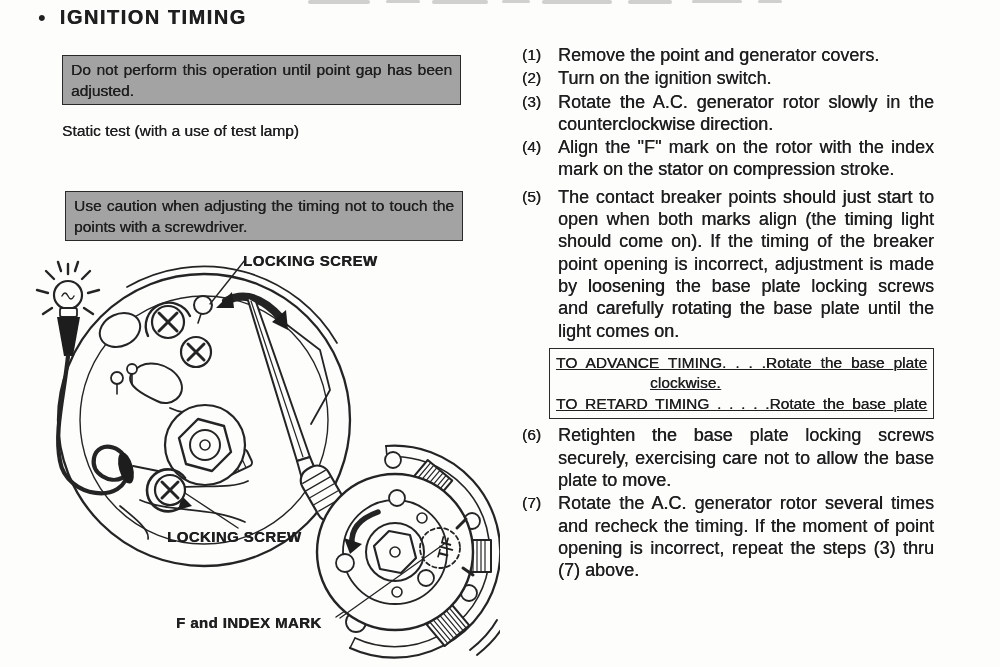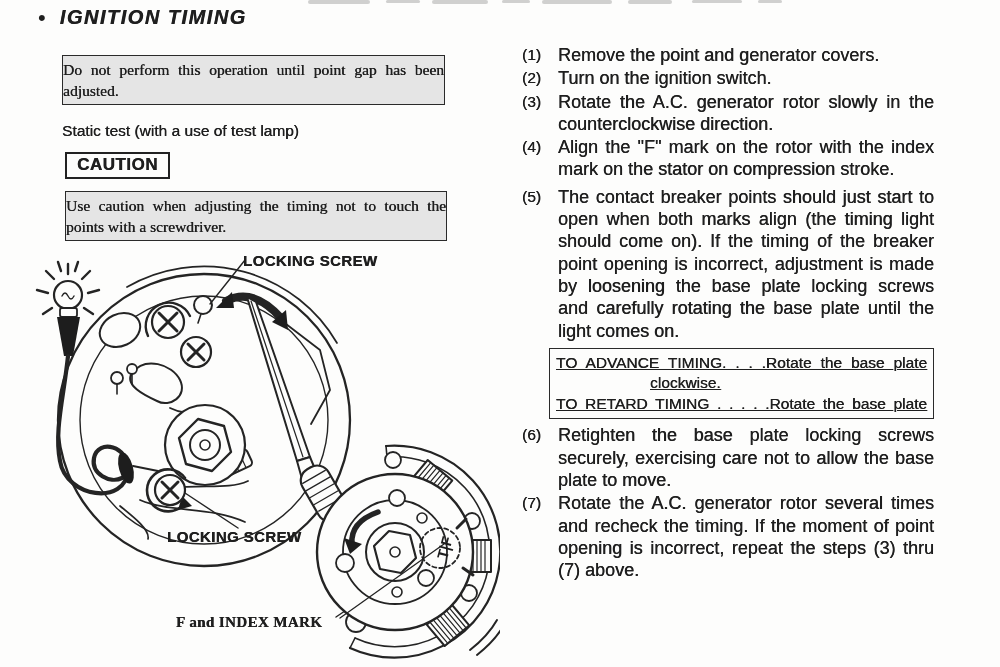--- a/index.html
+++ b/index.html
@@ -7,44 +7,44 @@
     position:relative;width:1000px;height:667px;overflow:hidden;
     background:#fdfdfc;color:#1f1f1f;
     font-family:"Liberation Sans","DejaVu Sans",sans-serif;
   }
   .abs{position:absolute;}
   .txt{font-size:15.5px;line-height:21px;text-shadow:0.35px 0 0 currentColor;}
   .just{text-align:justify;}
   
   .heading{left:38px;top:6px;display:flex;align-items:center;gap:14px;}
   .heading .bullet{font-size:22px;line-height:22px;}
-  .heading .title{font-size:20px;font-weight:bold;letter-spacing:1.5px;text-shadow:0.4px 0 0 currentColor;font-style:italic;}
-  
-  .note-box{border:1.5px solid #2a2a2a;padding:3px 0;background:#e5e5e5;font-family:Liberation Serif, serif;}
+  .heading .title{font-size:20px;font-weight:bold;letter-spacing:1.5px;text-shadow:0.4px 0 0 currentColor;}
+  
+  .note-box{border:1.5px solid #2a2a2a;padding:3px 8px;background:#a3a3a3;}
   .note1{left:62px;top:55px;width:381px;}
   .static-test{left:62px;top:120px;}
   .caution-box{left:65px;top:152px;border:2px solid #222;padding:1px 10px 2px 10px;
     font-size:17px;font-weight:bold;letter-spacing:0.5px;text-shadow:0.4px 0 0 currentColor;}
   .note2{left:65px;top:191px;width:380px;}
   
   .steps{left:522px;top:44px;width:412px;}
   .step{display:flex;margin-bottom:1px;}
   .step .num{width:36px;flex:0 0 36px;font-size:15.5px;line-height:22.3px;text-shadow:0.35px 0 0 currentColor;}
   .step .stext{flex:1;font-size:18px;line-height:22.3px;text-align:justify;text-shadow:0.35px 0 0 currentColor;}
   .step.mt{margin-top:5px;}
   .timing-box{margin:6px 0 5px 27px;width:371px;border:1.5px solid #2a2a2a;padding:4px 6px;text-decoration:underline;}
   .tb-line{font-size:15.5px;line-height:20.5px;text-shadow:0.35px 0 0 currentColor;}
   .tb-just{text-align:justify;text-align-last:justify;}
   .tb-ind{margin-left:94px;}
   
   .fig-label{font-size:15px;font-weight:bold;letter-spacing:0.4px;white-space:nowrap;
     text-shadow:0.35px 0 0 currentColor;}
   .lbl-ls-top{left:243px;top:252px;}
   .lbl-ls-bot{left:167px;top:528px;}
-  .lbl-findex{left:176px;top:614px;font-family:Liberation Serif, serif;}
+  .lbl-findex{left:176px;top:614px;}
   
   .smudge{position:absolute;top:0;background:#9a9a9a;opacity:0.45;border-radius:2px;}
   
   .s{stroke:#242424;fill:none;stroke-linecap:round;stroke-linejoin:round;}
   .f{stroke:#242424;fill:#fdfdfc;stroke-linejoin:round;}
   .blk{fill:#1d1d1d;stroke:none;}
 </style>
 </head>
 <body>
 
@@ -59,21 +59,20 @@
   <div class="smudge" style="left:692px;width:50px;height:3px"></div>
   <div class="smudge" style="left:758px;width:24px;height:3px"></div>
 
   <div class="abs heading">
     <span class="bullet">•</span>
     <span class="title">IGNITION TIMING</span>
   </div>
 
   <div class="abs note-box note1 txt just">Do not perform this operation until point gap has been adjusted.</div>
   <div class="abs static-test txt">Static test (with a use of test lamp)</div>
-  <div class="abs caution-box">CAUTION</div>
   <div class="abs note-box note2 txt just">Use caution when adjusting the timing not to touch the points with a screwdriver.</div>
 
   <svg class="abs" style="left:20px;top:238px" width="480" height="424" viewBox="0 0 480 424">
 
     <g>
       <circle class="s" cx="184" cy="182" r="146" stroke-width="2.3"></circle>
       <path class="s" d="M107,49 A154,154 0 0 1 317,105" stroke-width="1.7"></path>
       <circle class="s" cx="184" cy="182" r="124" stroke-width="1.4"></circle>
       <ellipse class="f" cx="100" cy="92" rx="21" ry="16" transform="rotate(-25 100 92)" stroke-width="2"></ellipse>
       <path class="s" d="M266,86 L300,112 L310,152 L291,186" stroke-width="1.8"></path>

